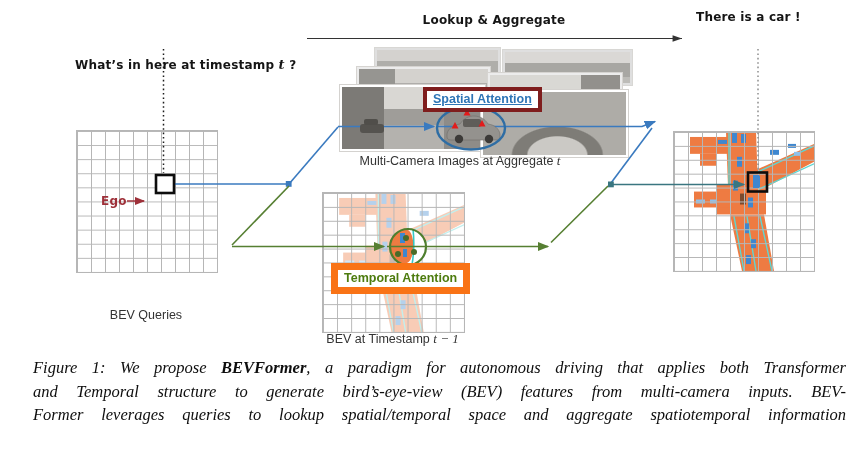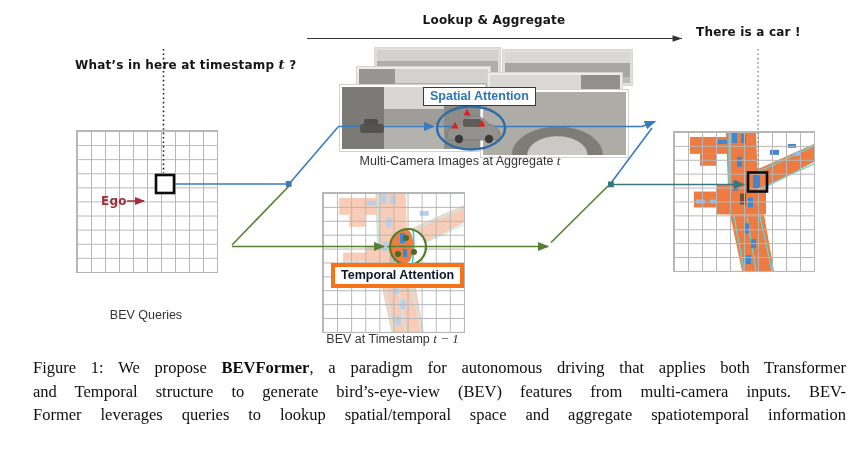--- a/index.html
+++ b/index.html
@@ -47,35 +47,35 @@
   #overlay{position:absolute;left:0;top:0;width:868px;height:352px;z-index:3;pointer-events:none;}
 
   
   .lbl{position:absolute;z-index:4;color:#333;font-size:12.5px;line-height:15px;white-space:nowrap;}
   .lbl i{font-family:"Liberation Serif",serif;font-style:italic;font-size:13px;}
   .hand{font-family:"DejaVu Sans",sans-serif;color:#151515;font-size:12px;letter-spacing:.2px;font-weight:600;}
   .hand i{font-family:"DejaVu Serif",serif;}
   .center{text-align:center;}
   .attn-box{position:absolute;z-index:4;background:#fff;font-size:12.5px;font-weight:700;
             padding:1px 6px;line-height:15px;white-space:nowrap;}
-  #spatial-box{left:423px;top:87px;color:#2e75b6;border:1px solid #7f1d1d;}
-  #temporal-box{left:331px;top:263px;color:#0f172a;border:4px solid #f97316;}
+  #spatial-box{left:423px;top:87px;color:#2e75b6;border:4px solid #7f1d1d;text-decoration:underline;}
+  #temporal-box{left:331px;top:263px;color:#4d7c0f;border:7px solid #f97316;}
   #what-label{left:75px;top:25px;margin-top:32px;}
   #lookup-label{left:404px;top:13px;width:180px;text-align:center;}
-  #there-label{left:696px;top:25px;}
+  #there-label{left:696px;top:10px;}
   #ego-label{left:101px;top:194px;color:#9e3039;font-weight:700;}
   #multicam-label{left:340px;top:153px;width:240px;}
   #bevq-label{left:76px;top:272px;width:140px;margin-top:36px;}
   #bevt1-label{left:312px;top:331px;width:161px;}
   #bevt-label{left:671px;top:273px;width:144px;}
 
   
   .caption{position:absolute;left:33px;top:356px;width:813px;z-index:4;
            font-family:"Liberation Serif",serif;font-size:16.5px;line-height:23.5px;color:#0e0e0e;}
-  .cap-line.just{text-align:justify;text-align-last:justify;}
+  .cap-line.just{text-align:justify;text-align-last:justify;font-style:italic;}
   .cap-bold{font-weight:700;}
 </style>
 </head>
 <body>
 
 <div class="page">
   <div class="diagram">
 
     <div class="grid" id="bev-queries-grid">
       <div class="gridlines"></div>

